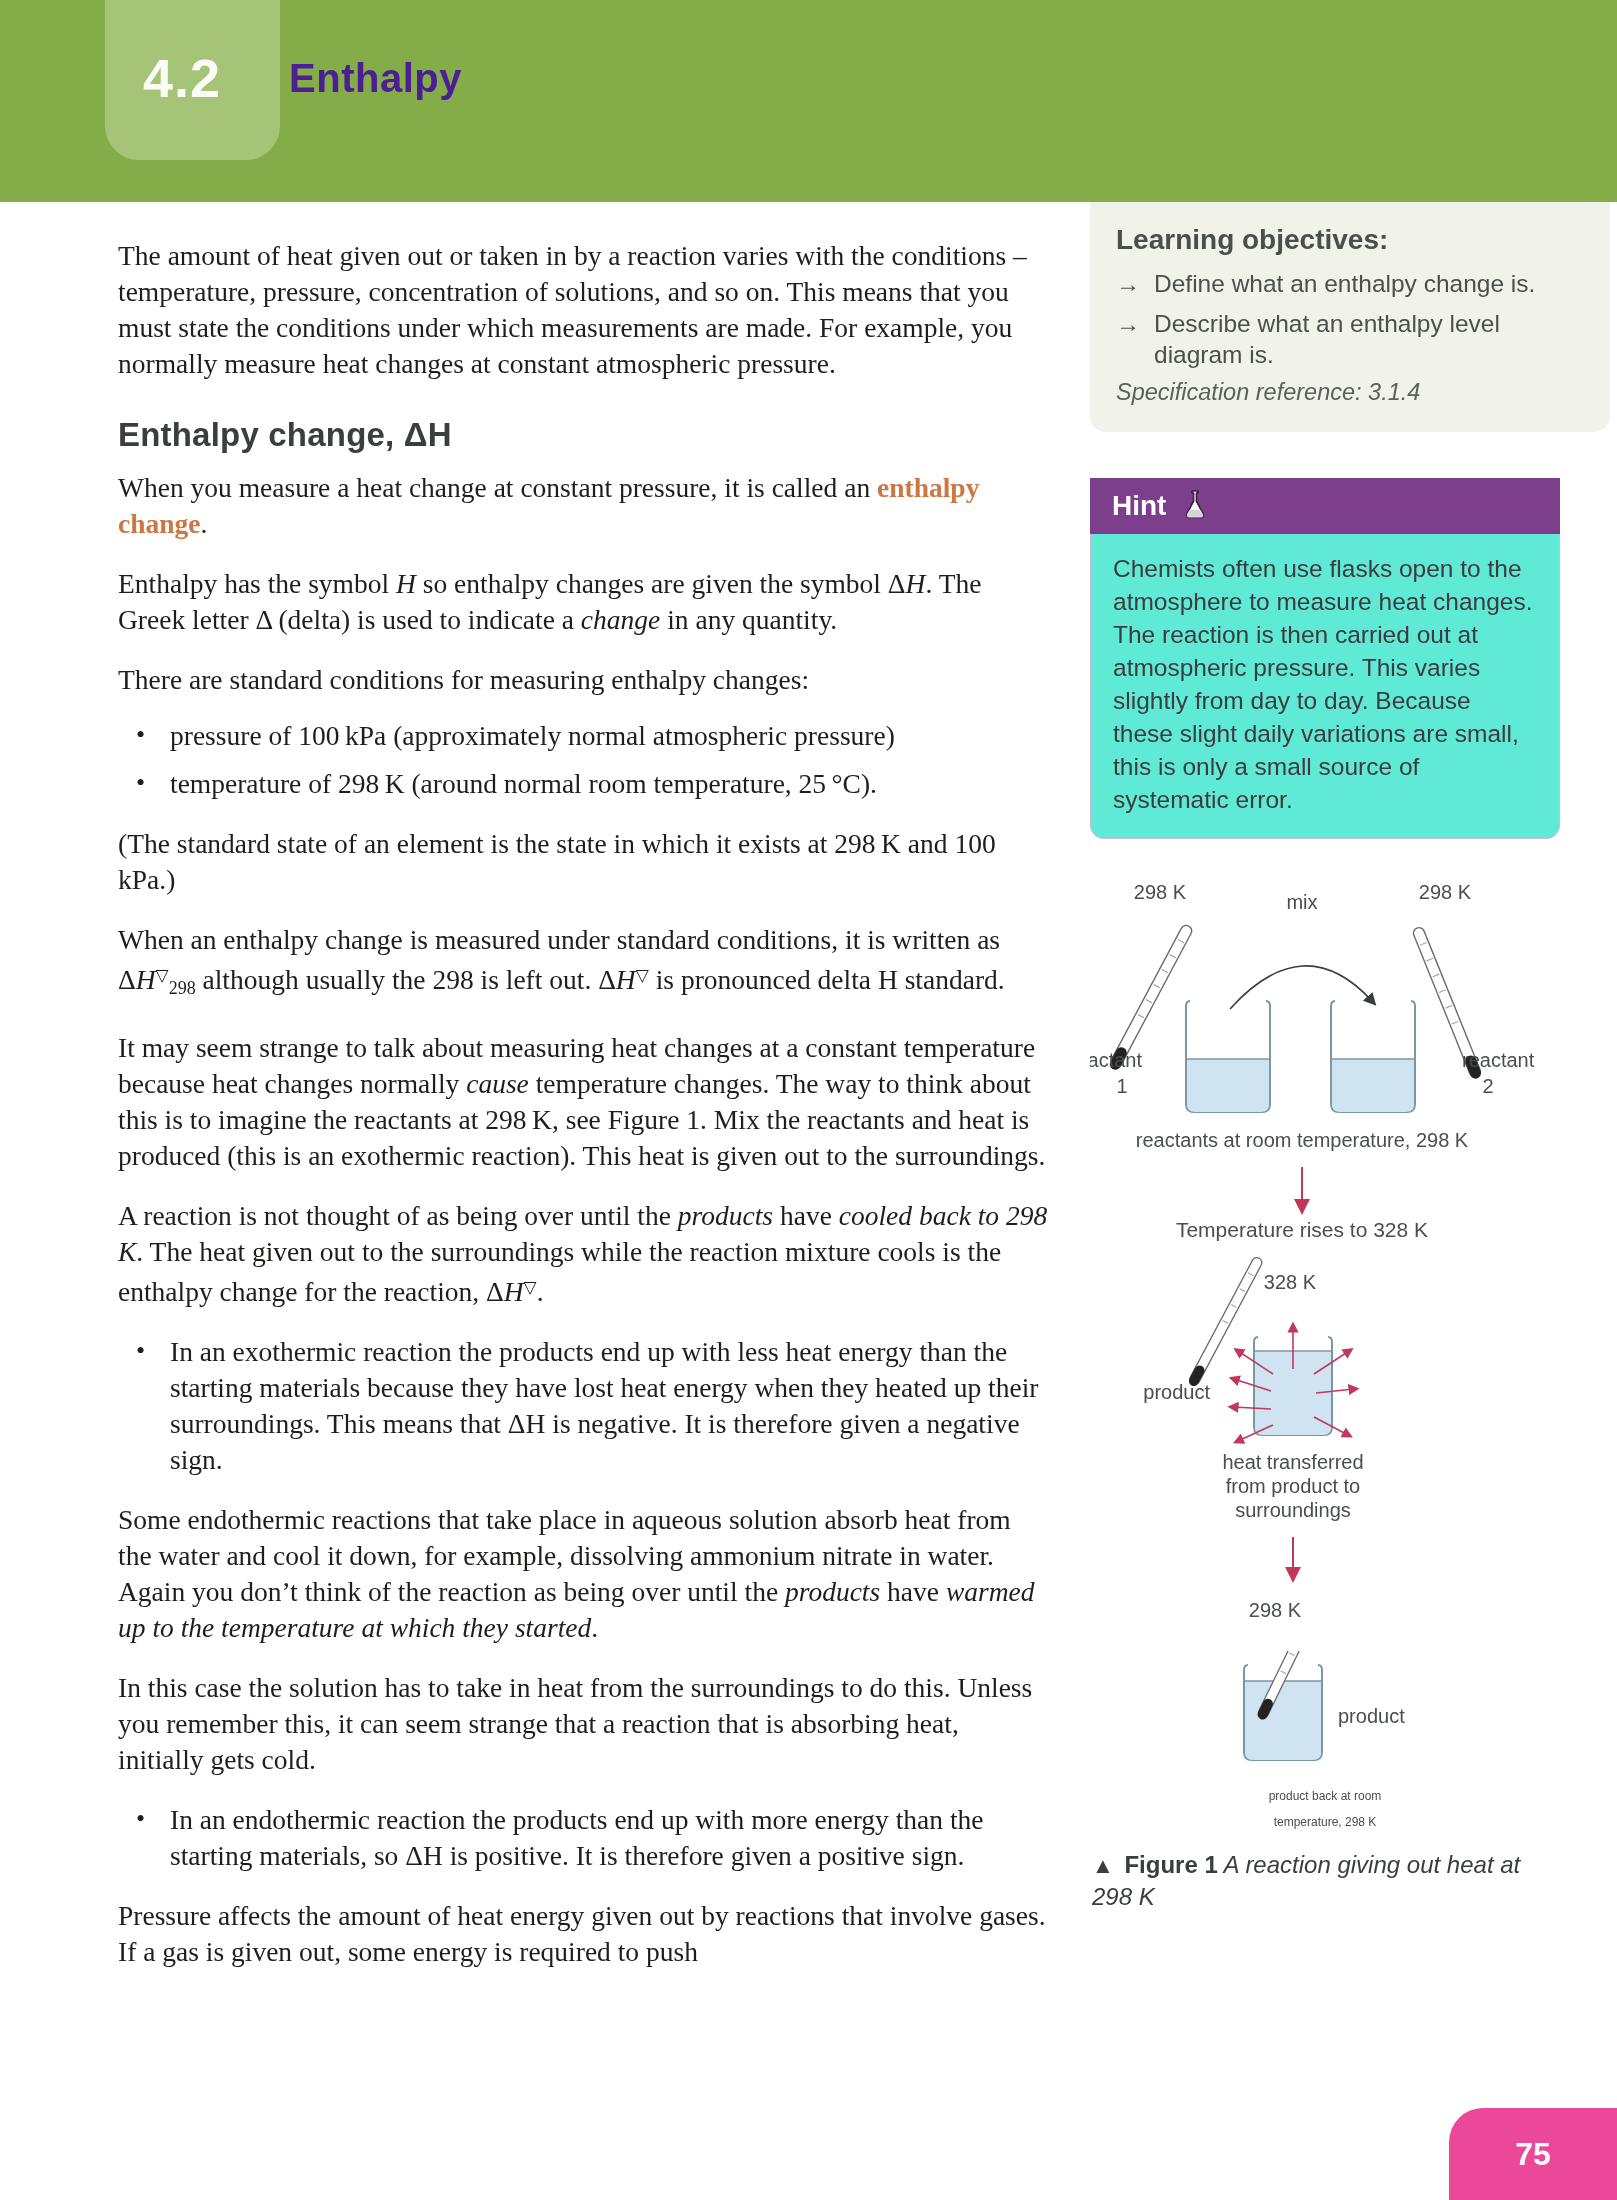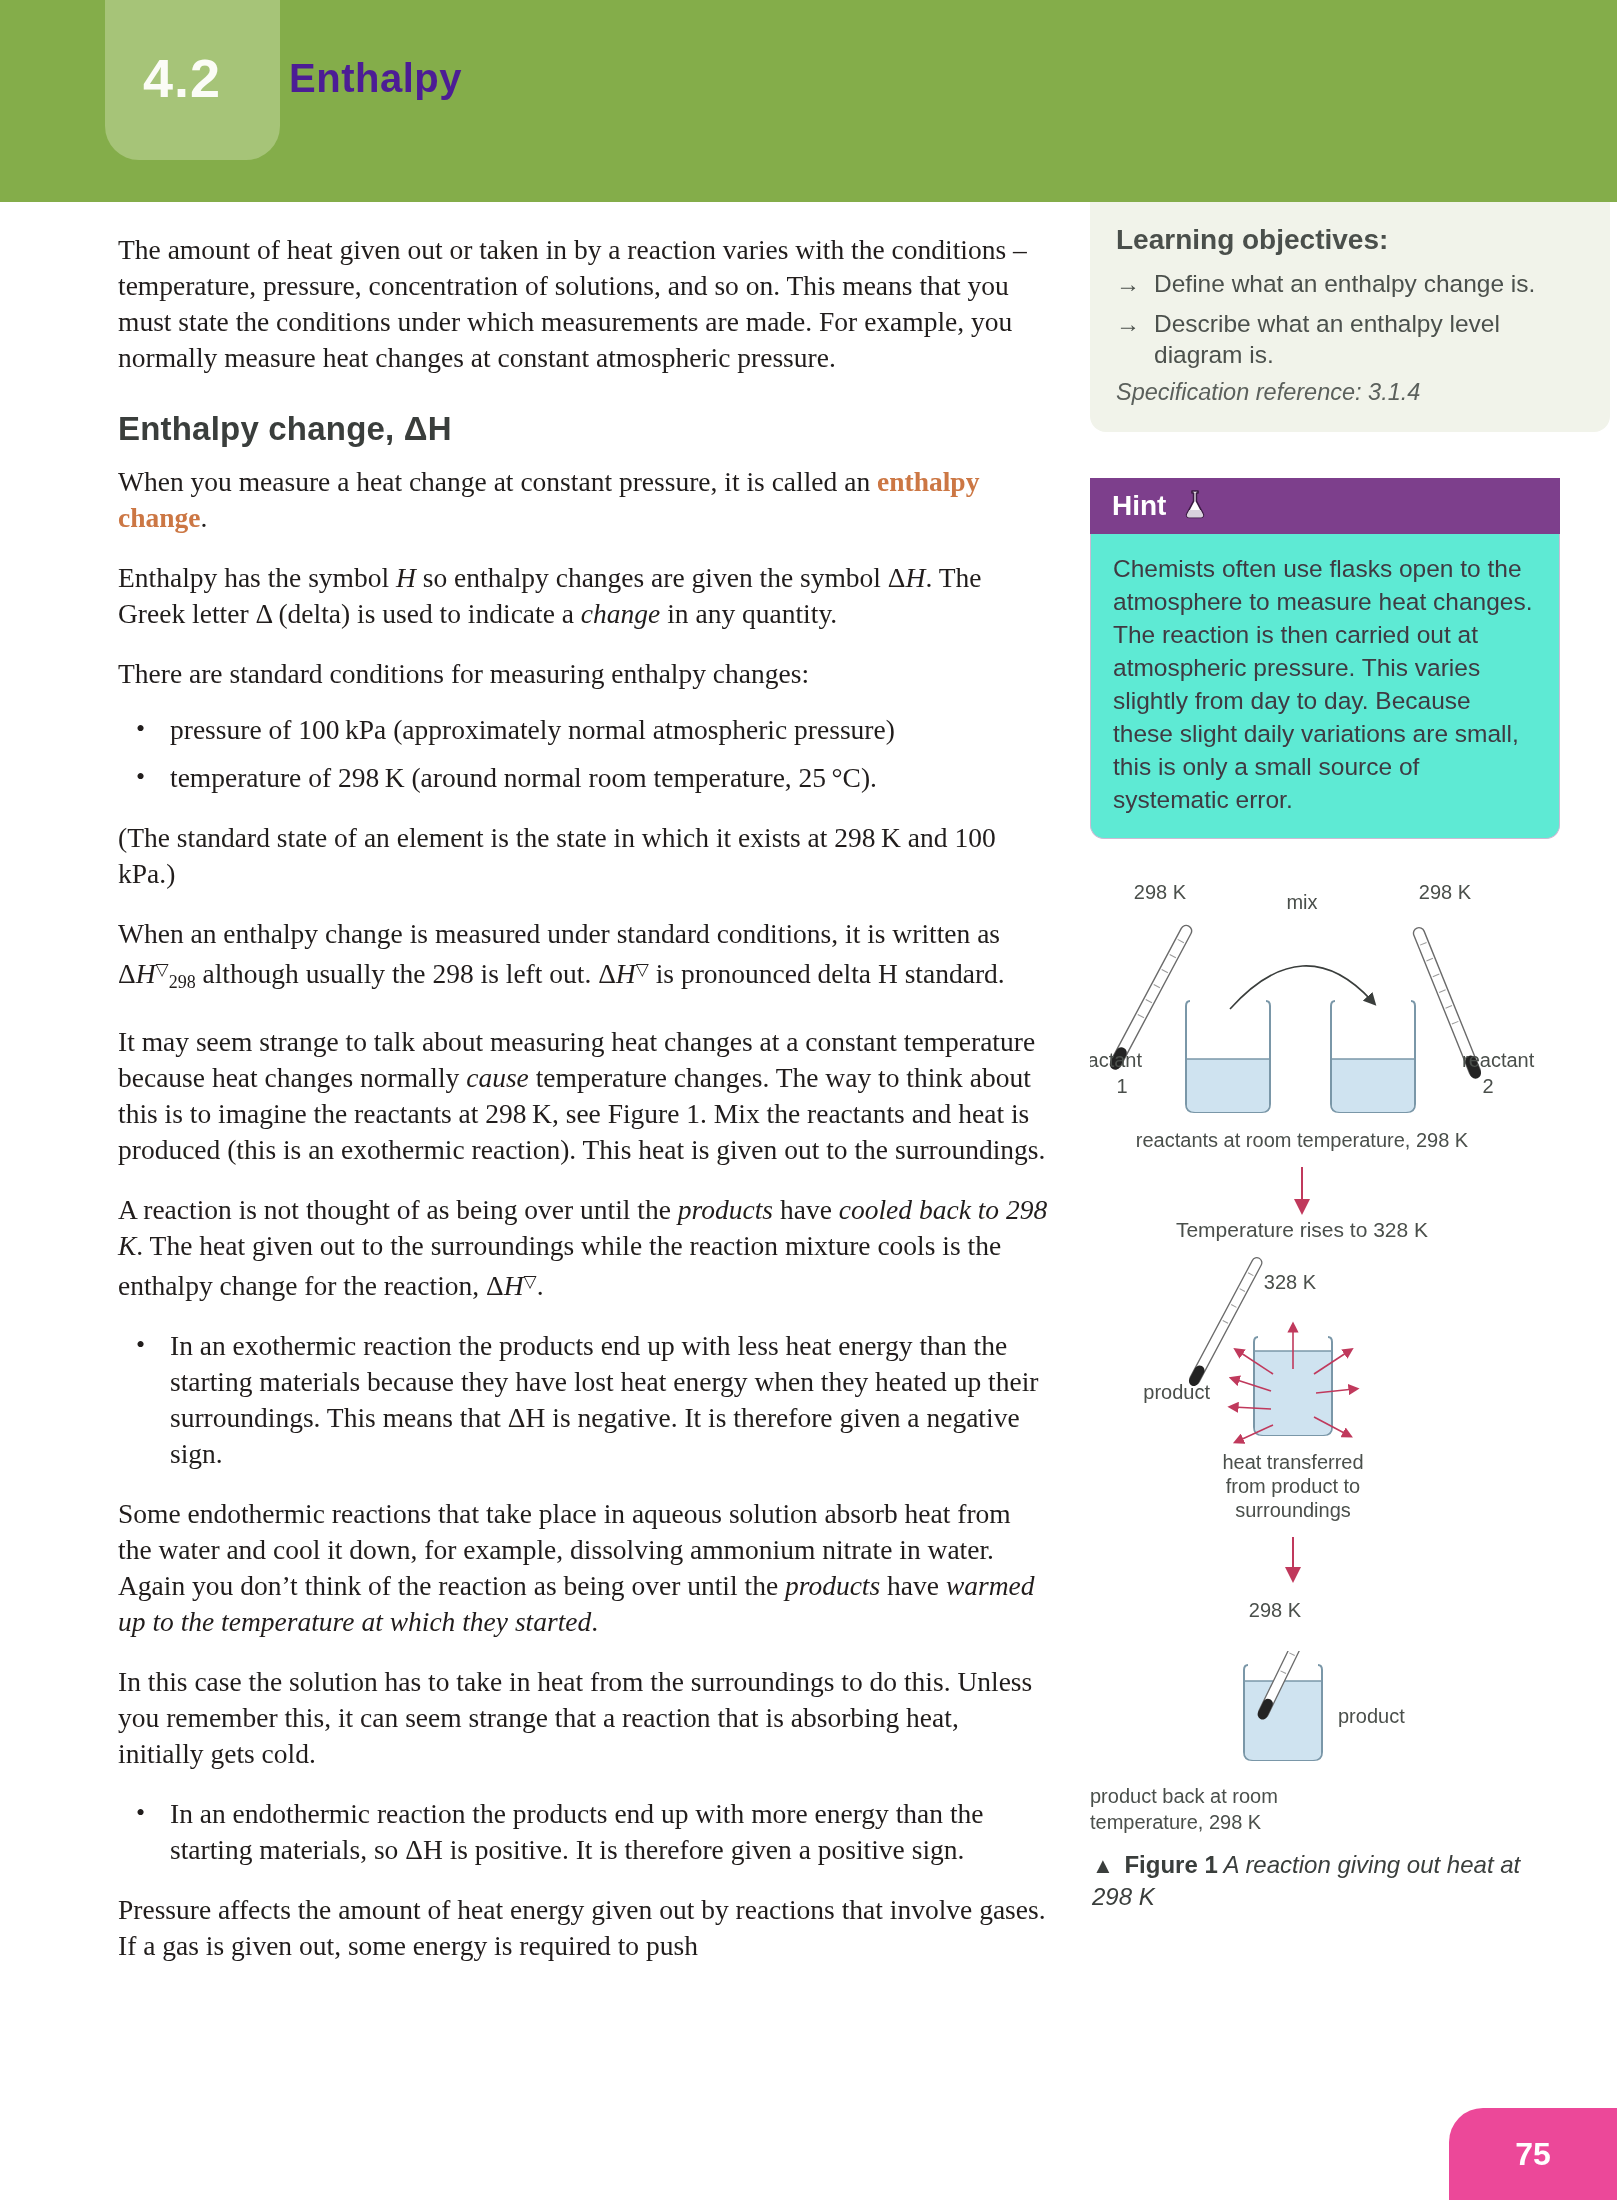--- a/index.html
+++ b/index.html
@@ -32,21 +32,21 @@
   }
   .chapter-title {
     font-family:"Liberation Sans", sans-serif;
     font-weight:bold; font-size:40px; color:#4c1d95; letter-spacing:0.5px;
     position:relative; z-index:3; line-height:1;
   }
 
   
   .page-body { position:absolute; left:0; top:202px; width:1617px; height:1998px; }
   .col-left {
-    position:absolute; left:118px; top:30px; width:930px;
+    position:absolute; left:118px; top:36px; width:930px;
   }
   .col-right {
     position:absolute; left:1090px; top:0px; width:470px;
   }
 
   
   .body-p {
     font-size:27.5px; line-height:36px; color:#211d1c;
     margin:0 0 24px 0; text-align:left;
   }
@@ -318,21 +318,21 @@
           <line x1="233" y1="-48" x2="239" y2="-48" stroke="#9a9a9a" stroke-width="1"></line>
           <line x1="233" y1="-28" x2="239" y2="-28" stroke="#9a9a9a" stroke-width="1"></line>
           <line x1="233" y1="-8" x2="239" y2="-8" stroke="#9a9a9a" stroke-width="1"></line>
           <line x1="233" y1="12" x2="239" y2="12" stroke="#9a9a9a" stroke-width="1"></line>
           <line x1="233" y1="32" x2="239" y2="32" stroke="#9a9a9a" stroke-width="1"></line>
           <rect x="231" y="62" width="10" height="22" rx="5" fill="#232323"></rect>
         </g>
         <text x="248" y="72" font-family="Liberation Sans, sans-serif" font-size="20" fill="#4a4f4b">product</text>
       </svg>
 
-      <div style="text-align:left;font-family:'Liberation Sans',sans-serif;font-size:20px;color:#4a4f4b;line-height:26px;margin-top:2px;">
+      <div style="text-align:center;font-family:'Liberation Sans',sans-serif;font-size:12px;color:#4a4f4b;line-height:26px;margin-top:2px;">
         <div>product back at room</div>
         <div>temperature, 298 K</div>
       </div>
 
       <div class="fig-caption">
         <span class="tri">▲</span>
         <b>Figure 1</b>
         <span>A reaction giving out heat at 298 K</span>
       </div>
     </div>

